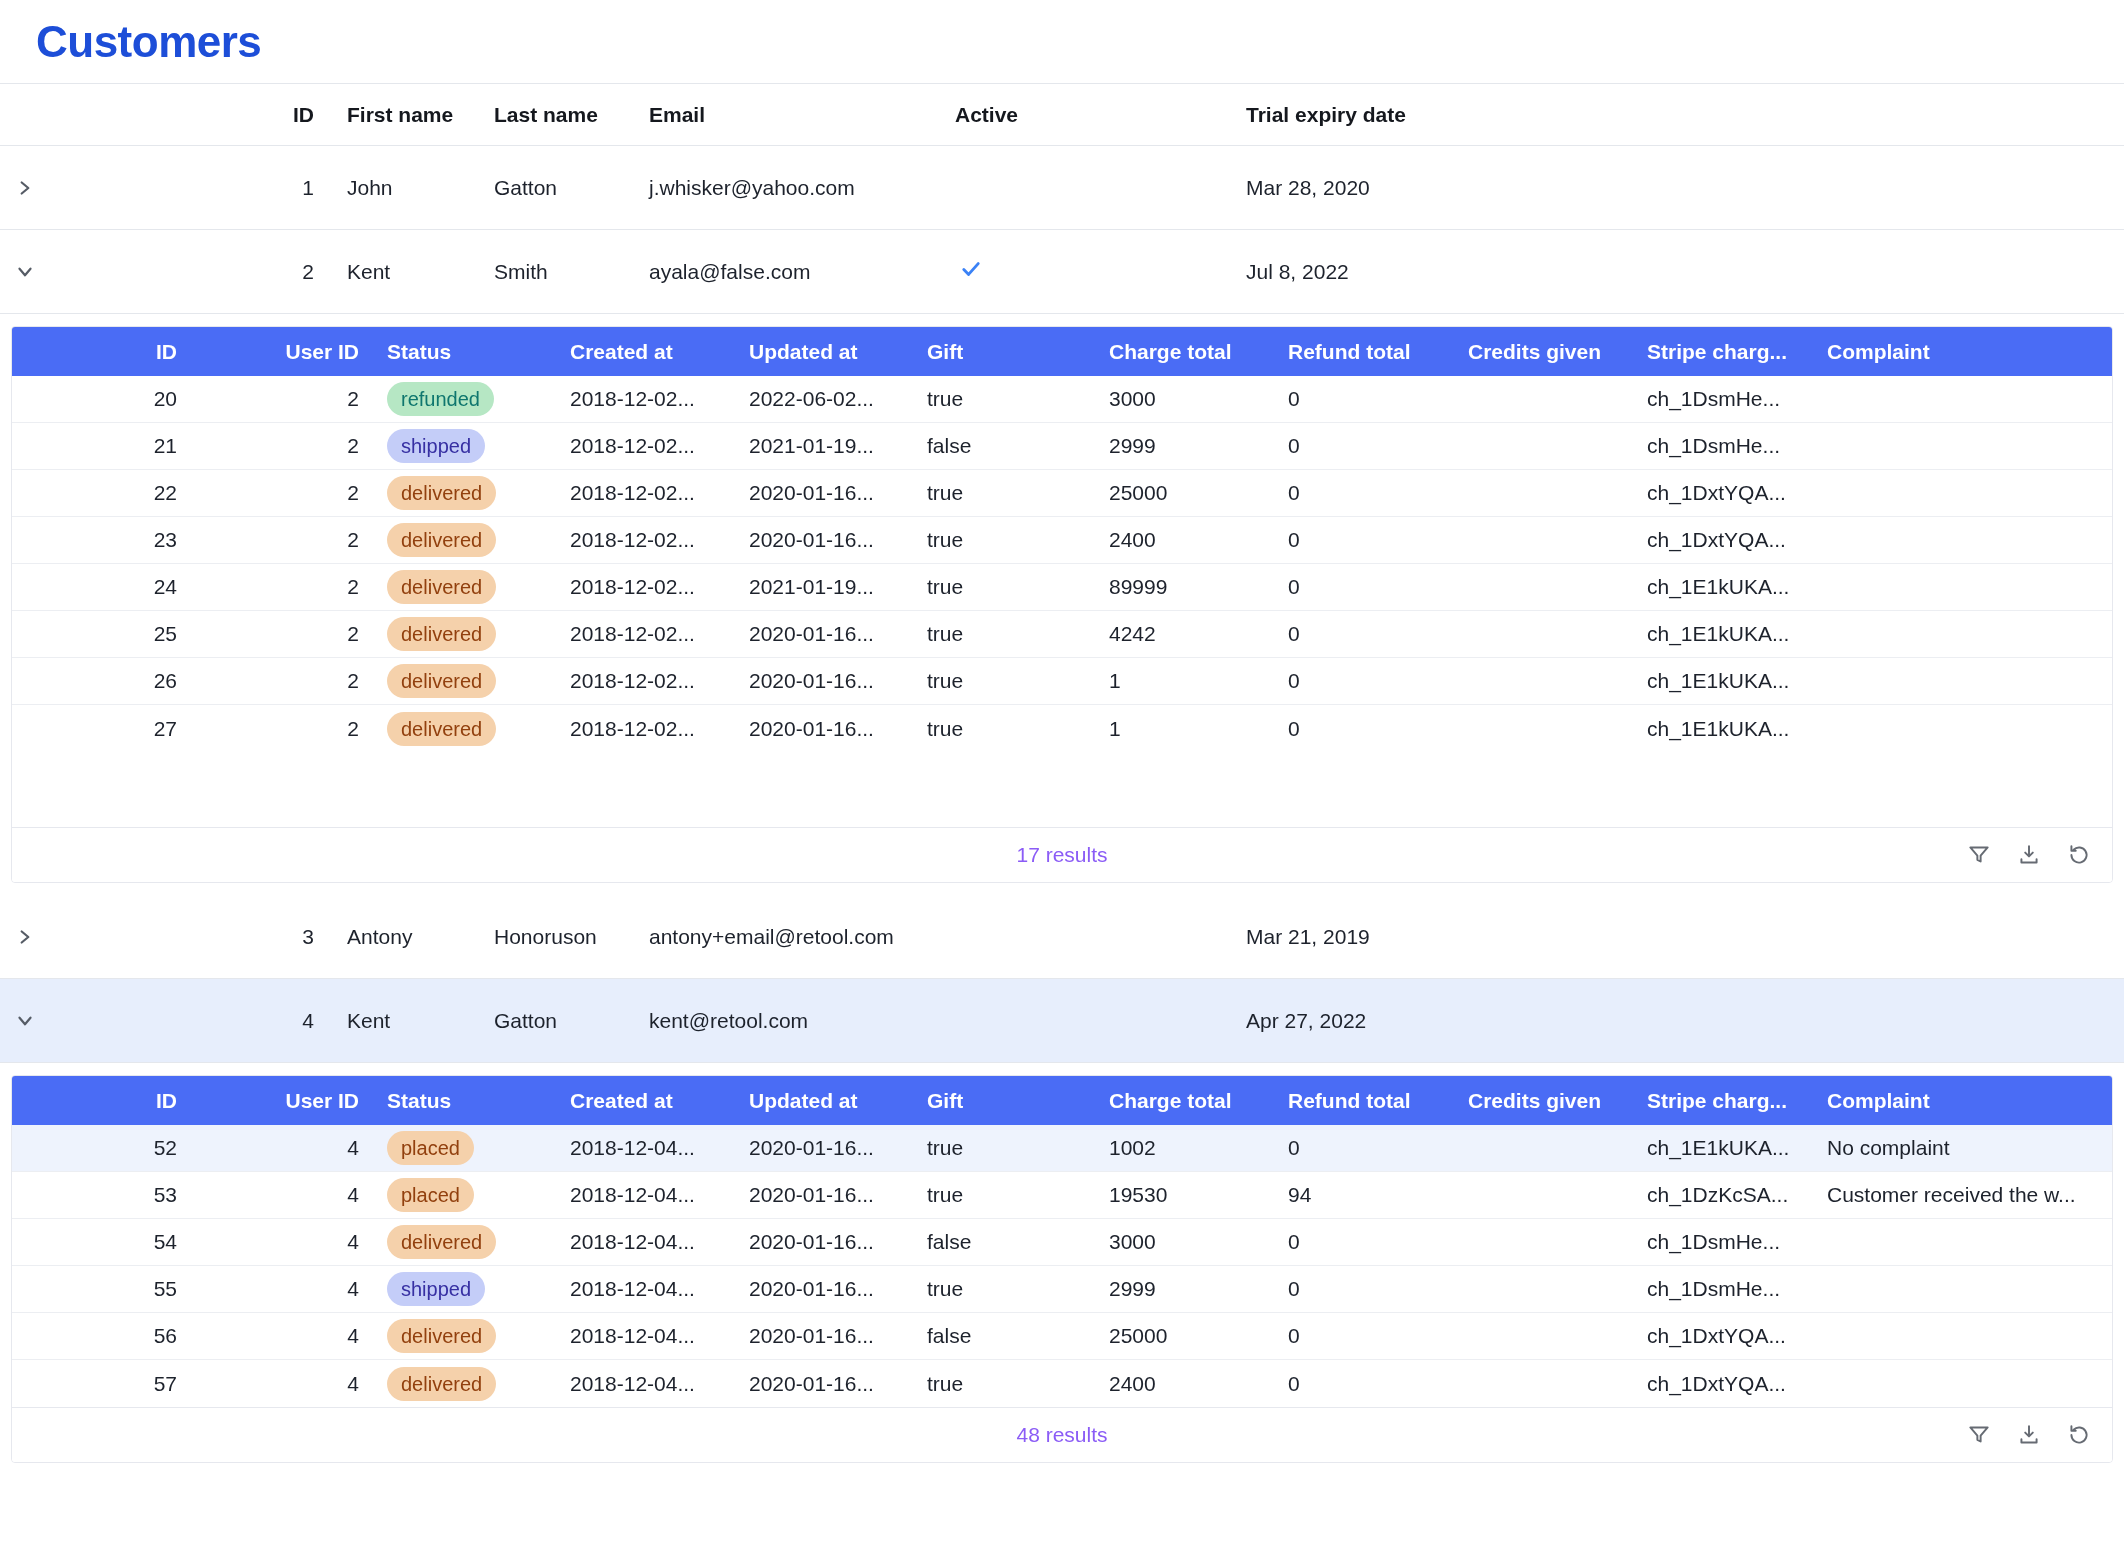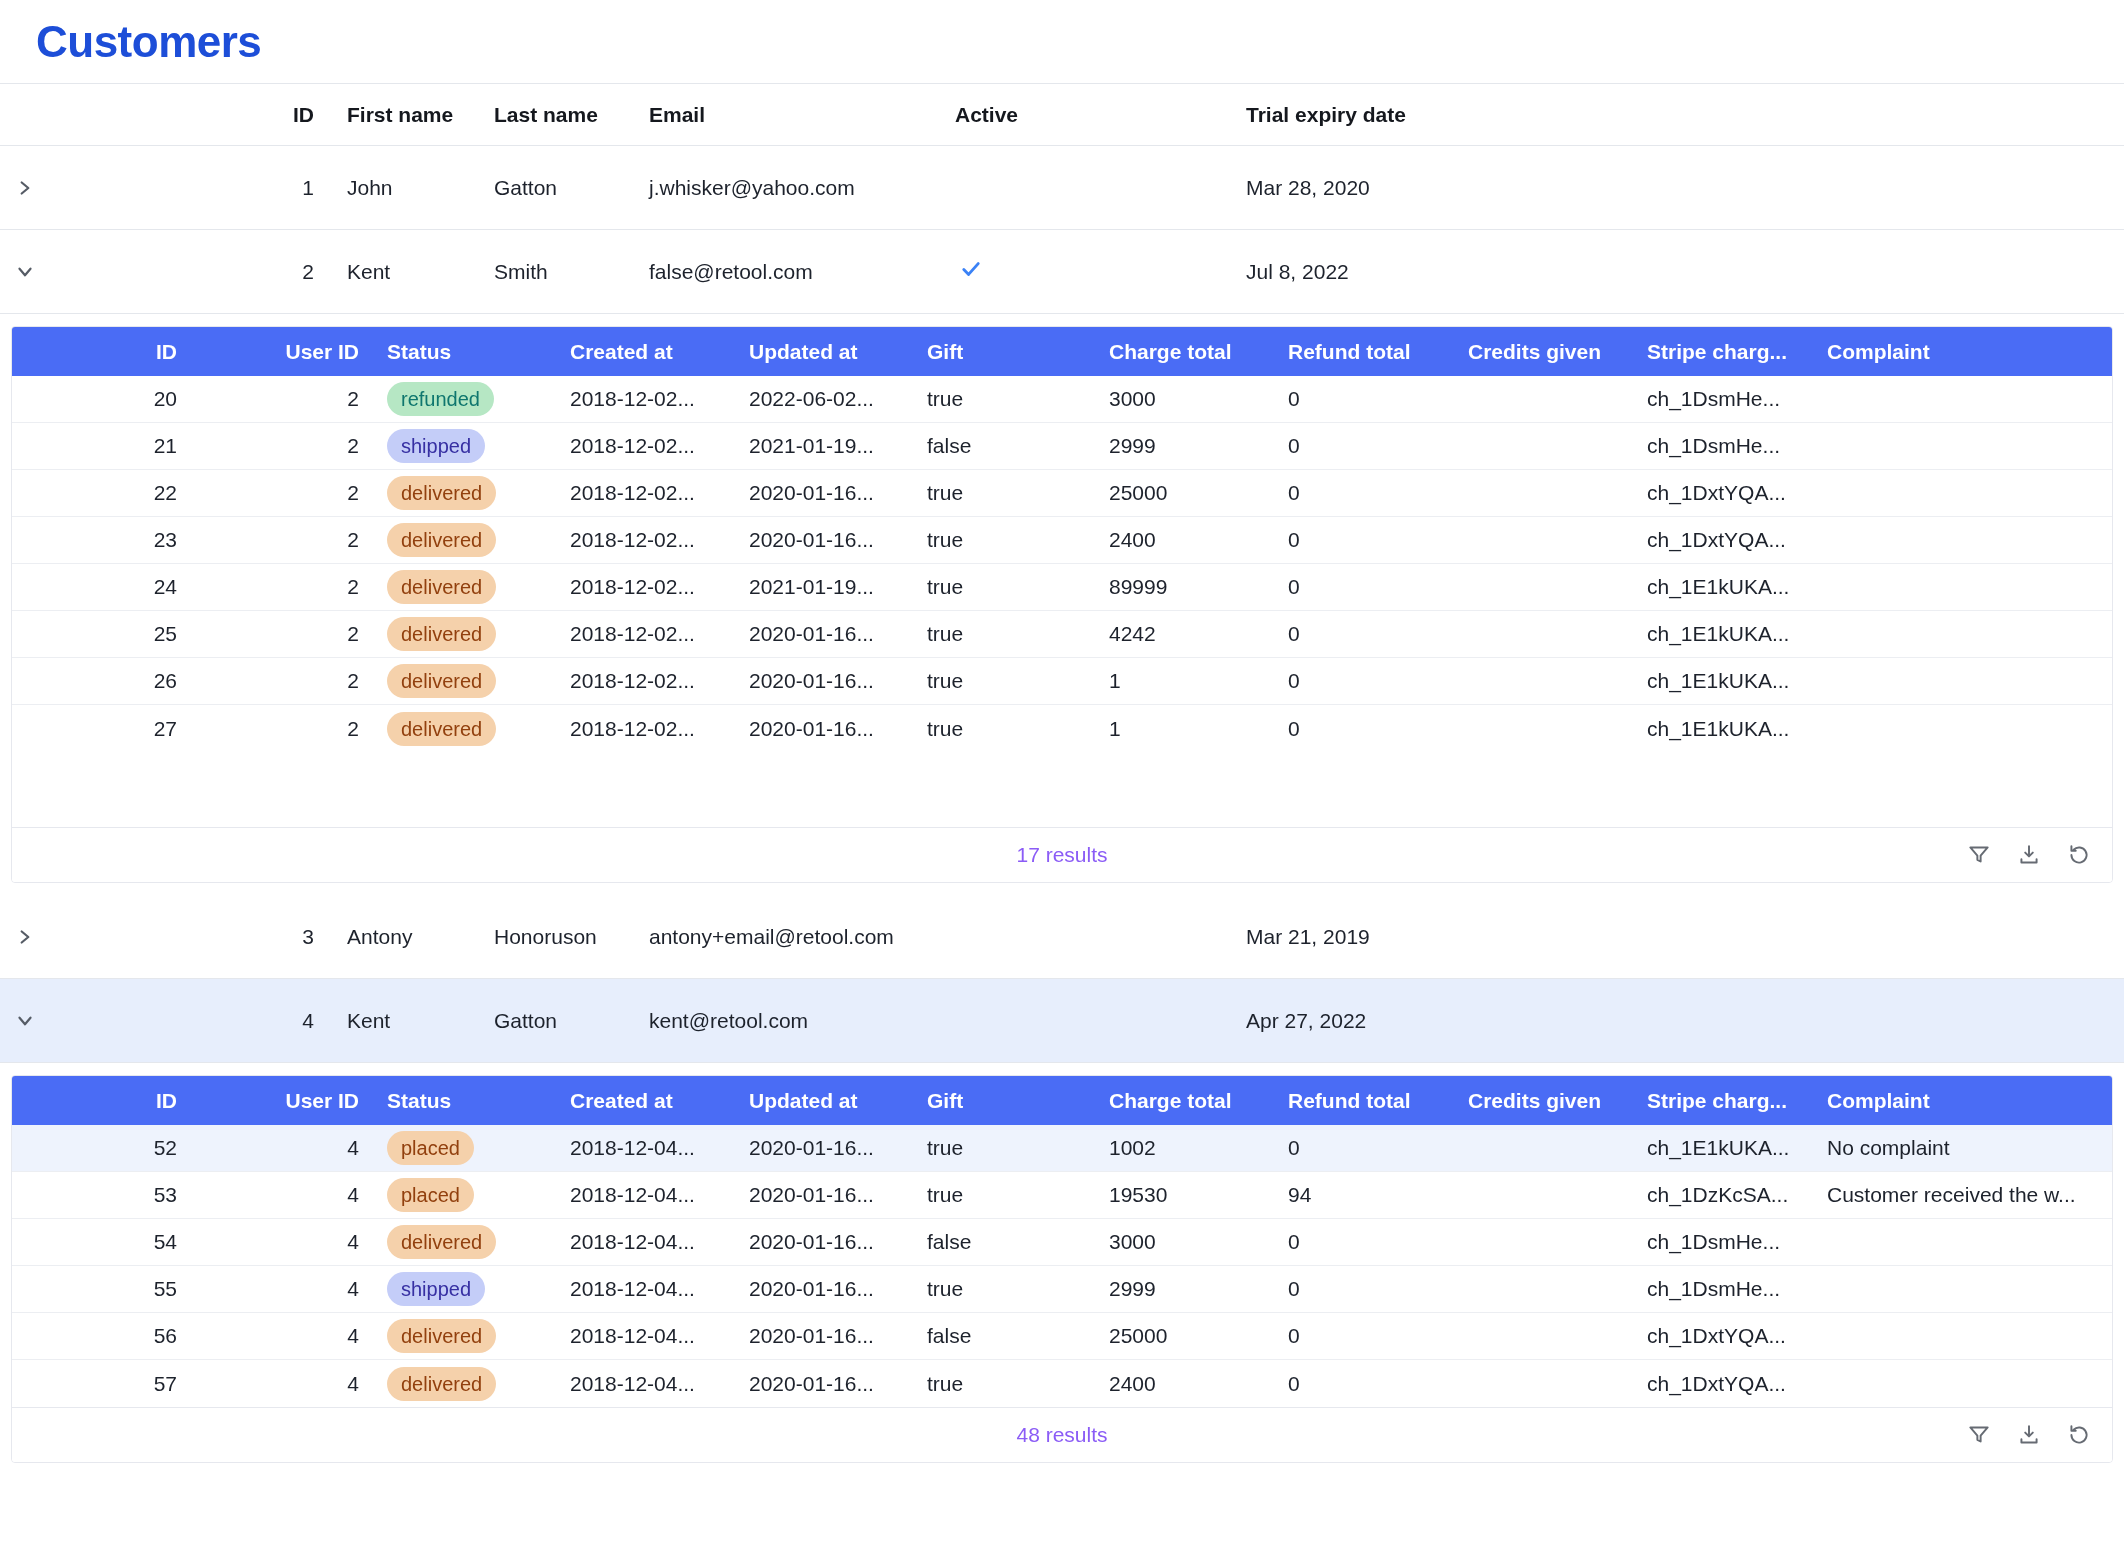--- a/index.html
+++ b/index.html
@@ -146,21 +146,21 @@
 
   <div class="mrow">
     <span class="mcell m-chev">
       <svg class="chev down" viewBox="0 0 20 20">
           <path d="M7 5l6 5-6 5" fill="none" stroke="currentColor" stroke-width="2" stroke-linecap="round" stroke-linejoin="round"></path>
         </svg>
     </span>
     <span class="mcell m-id">2</span>
     <span class="mcell m-first">Kent</span>
     <span class="mcell m-last">Smith</span>
-    <span class="mcell m-email">false@retool.com</span>
+    <span class="mcell m-email">ayala@false.com</span>
     <span class="mcell m-active">
       <svg class="check" viewBox="0 0 20 20">
           <path d="M4 10.5l4 4 8-9" fill="none" stroke="currentColor" stroke-width="2.4" stroke-linecap="round" stroke-linejoin="round"></path>
         </svg>
     </span>
     <span class="mcell m-trial">Jul 8, 2022</span>
   </div>
 
   <div class="orders-wrap">
     <div class="clip clip1">

